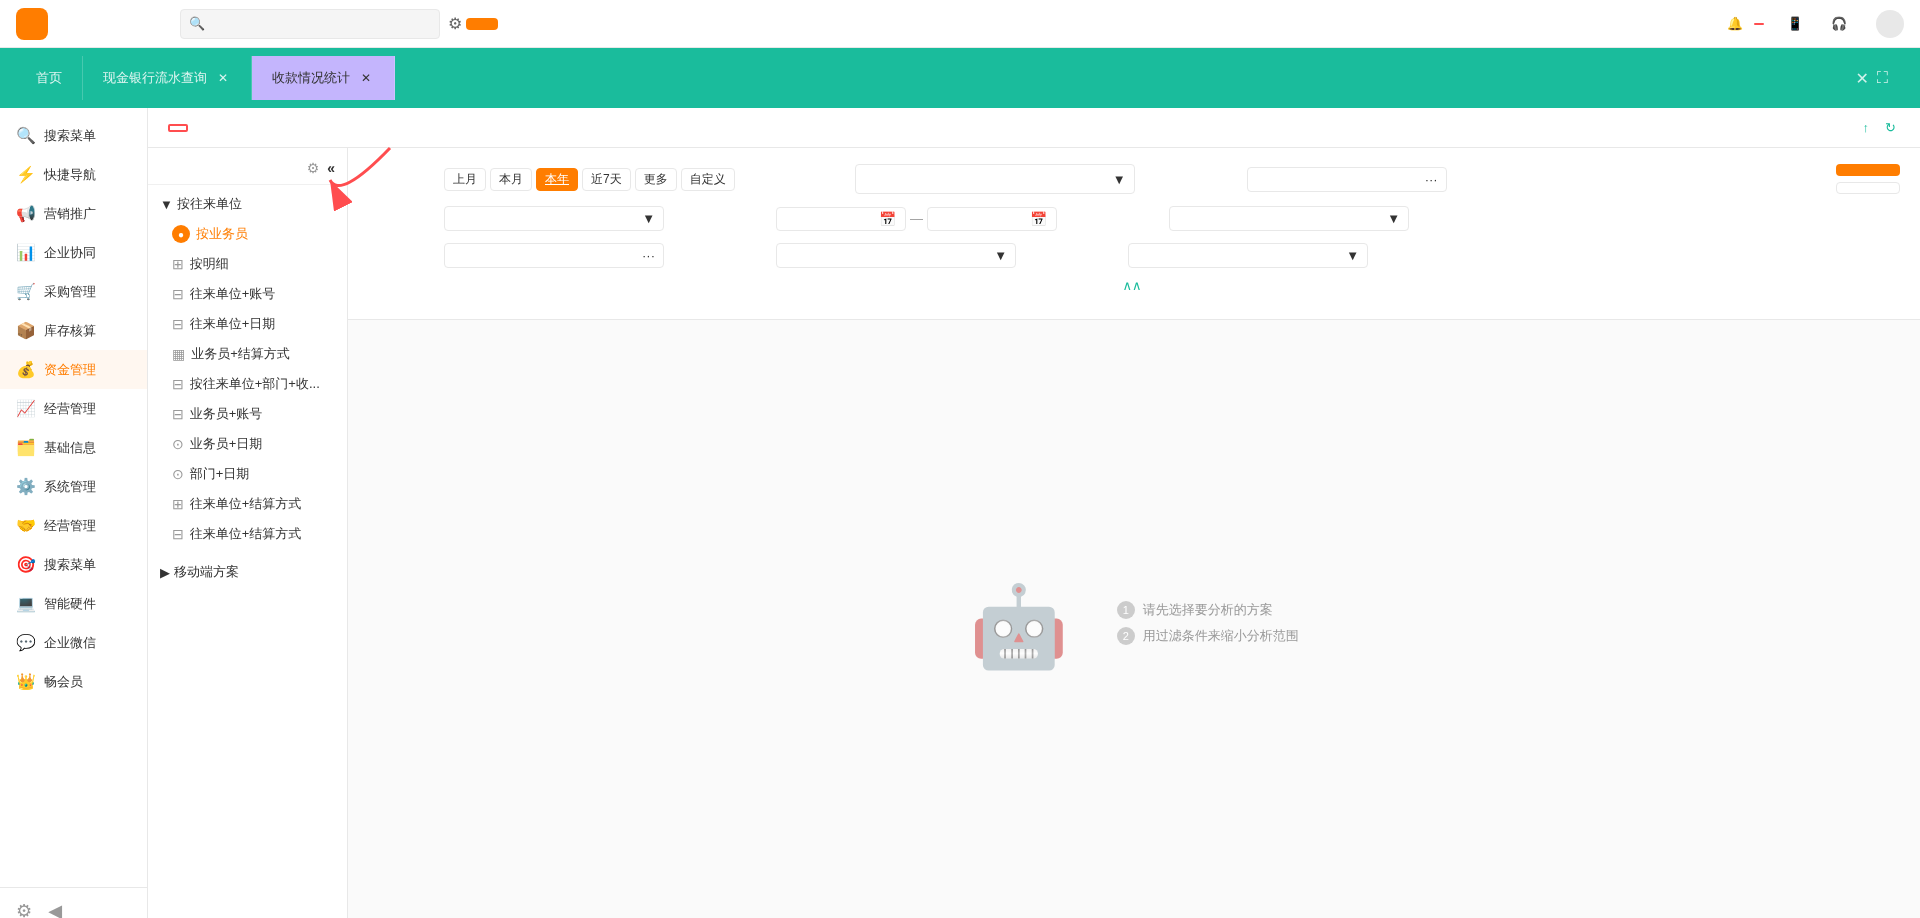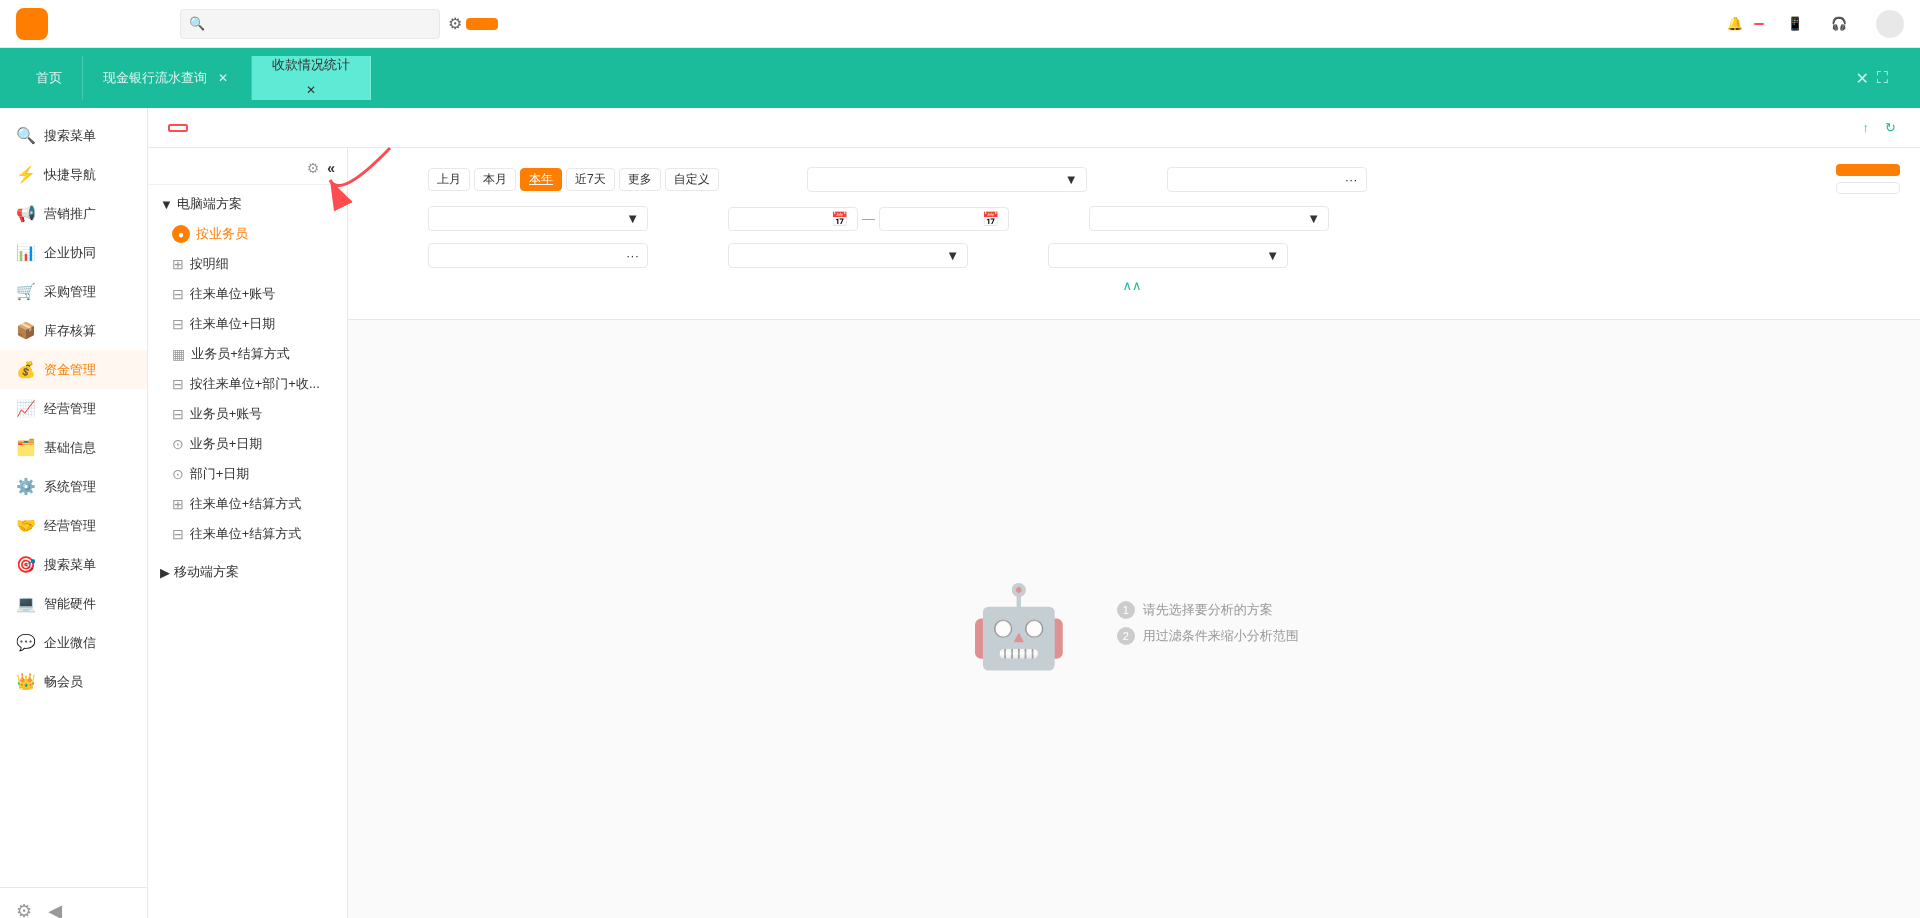--- a/index.html
+++ b/index.html
@@ -81,23 +81,22 @@
       height: 44px;
       display: flex; align-items: center;
       padding: 0 20px;
       font-size: 13px;
       cursor: pointer;
       color: rgba(255,255,255,0.85);
       border-right: 1px solid rgba(255,255,255,0.2);
       gap: 8px;
     }
     .tab-item.active {
-      background: #5eead4;
+      background: #c4b5fd;
       color: #333;
-      flex-direction: column;
     }
     .tab-close {
       font-size: 12px; cursor: pointer; color: inherit;
       width: 16px; height: 16px; display: flex; align-items: center; justify-content: center;
       border-radius: 50%;
     }
     .tab-bar-right {
       margin-left: auto;
       display: flex;
       align-items: center;
@@ -178,22 +177,21 @@
     }
 
     
     .filter-panel {
       background: #fff;
       padding: 16px 20px;
       border-bottom: 1px solid #e8e8e8;
     }
     .filter-row {
       display: flex;
-      align-items: center;
-      gap: 0;
+      gap: 16px;
       margin-bottom: 12px;
     }
     .filter-row:last-child { margin-bottom: 0; }
     .filter-label {
       width: 60px;
       color: #333;
       font-size: 13px;
       text-align: right;
       flex-shrink: 0;
     }
@@ -478,21 +476,21 @@
           <div class="scheme-header-icons">
             <span class="scheme-icon-btn"></span>
             <span class="scheme-icon-btn">⚙</span>
             <span class="scheme-icon-btn" style="font-weight:bold;color:#333;">«</span>
           </div>
         </div>
 
         <div class="scheme-group">
           <div class="scheme-group-title">
             <span>▼</span>
-            <span>电脑端方案</span>
+            <span>按往来单位</span>
           </div>
 
           <div class="scheme-item active">
             <span class="scheme-item-dot">●</span>
             <span>按业务员</span>
           </div>
           <div class="scheme-item">
             <span class="scheme-item-icon">⊞</span>
             <span>按明细</span>
           </div>

